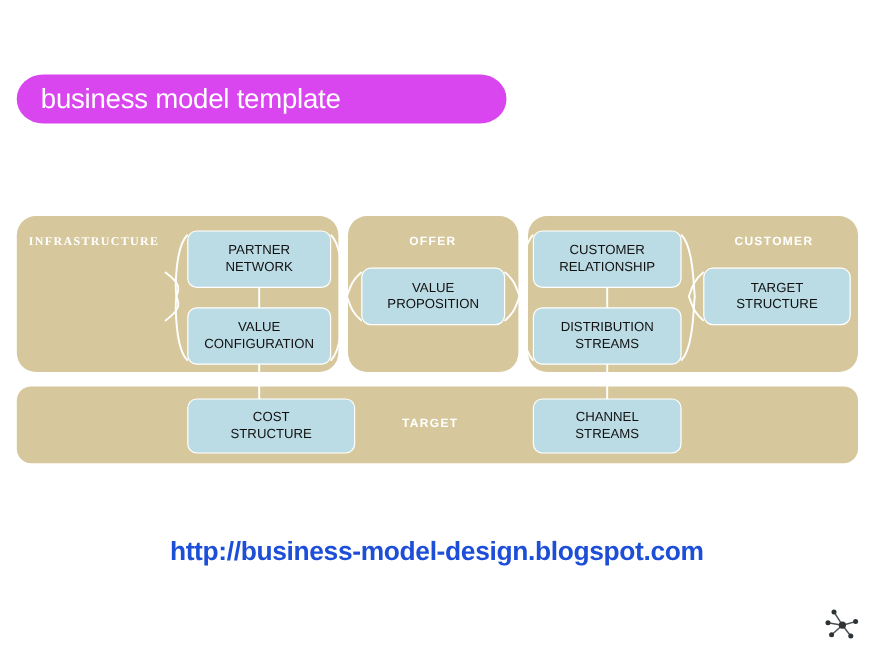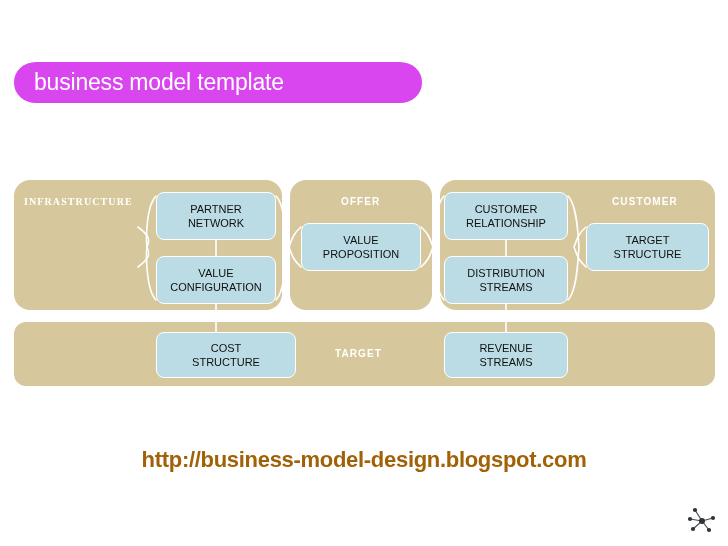--- a/index.html
+++ b/index.html
@@ -112,21 +112,21 @@
     pointer-events: none;
   }
 
   
   #site-url {
     position: absolute;
     left: 0;
     top: 447px;
     width: 728px;
     text-align: center;
-    color: #a16207;
+    color: #1d4ed8;
     font-size: 22px;
     font-weight: bold;
     letter-spacing: -0.3px;
   }
 
   
   #logo-mark {
     position: absolute;
     left: 684px;
     top: 503px;
@@ -199,21 +199,21 @@
   </div>
   <div class="block" id="block-target-customer">
     <span>TARGET
 STRUCTURE</span>
   </div>
   <div class="block" id="block-cost-structure">
     <span>COST
 STRUCTURE</span>
   </div>
   <div class="block" id="block-revenue-streams">
-    <span>REVENUE
+    <span>CHANNEL
 STREAMS</span>
   </div>
 
 </div>
 
 <div id="site-url">http://business-model-design.blogspot.com</div>
 
 <svg id="logo-mark" viewBox="0 0 36 36">
   <g stroke="#4a4f52" stroke-width="1.2">
     <line x1="18" y1="18" x2="11" y2="7"></line>

